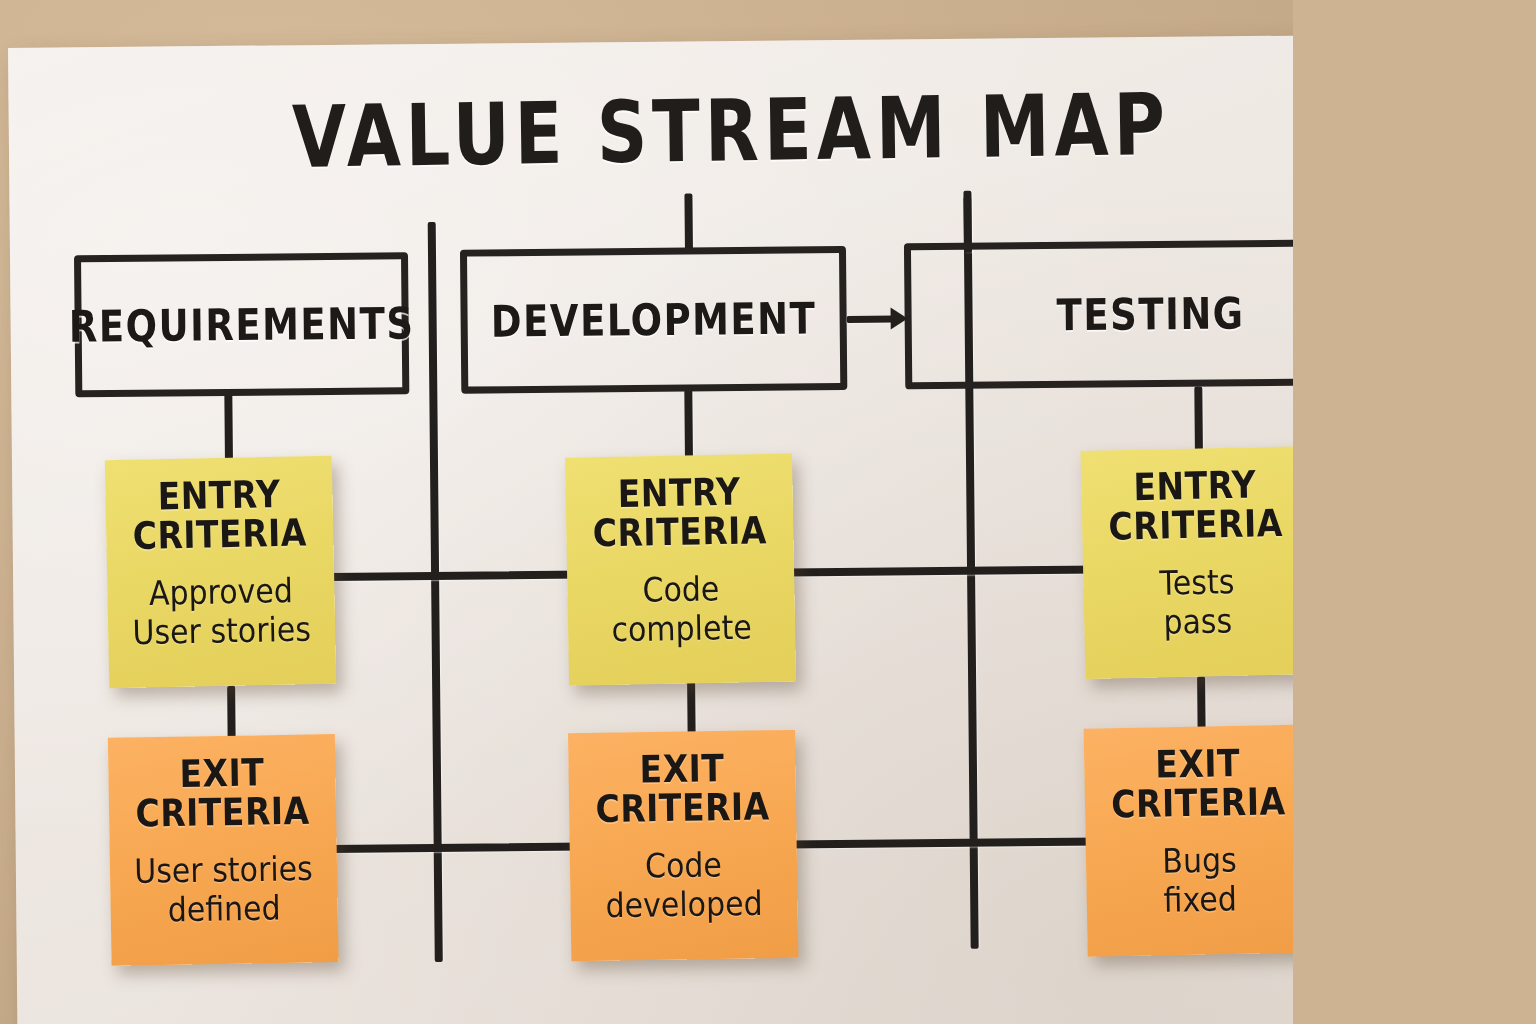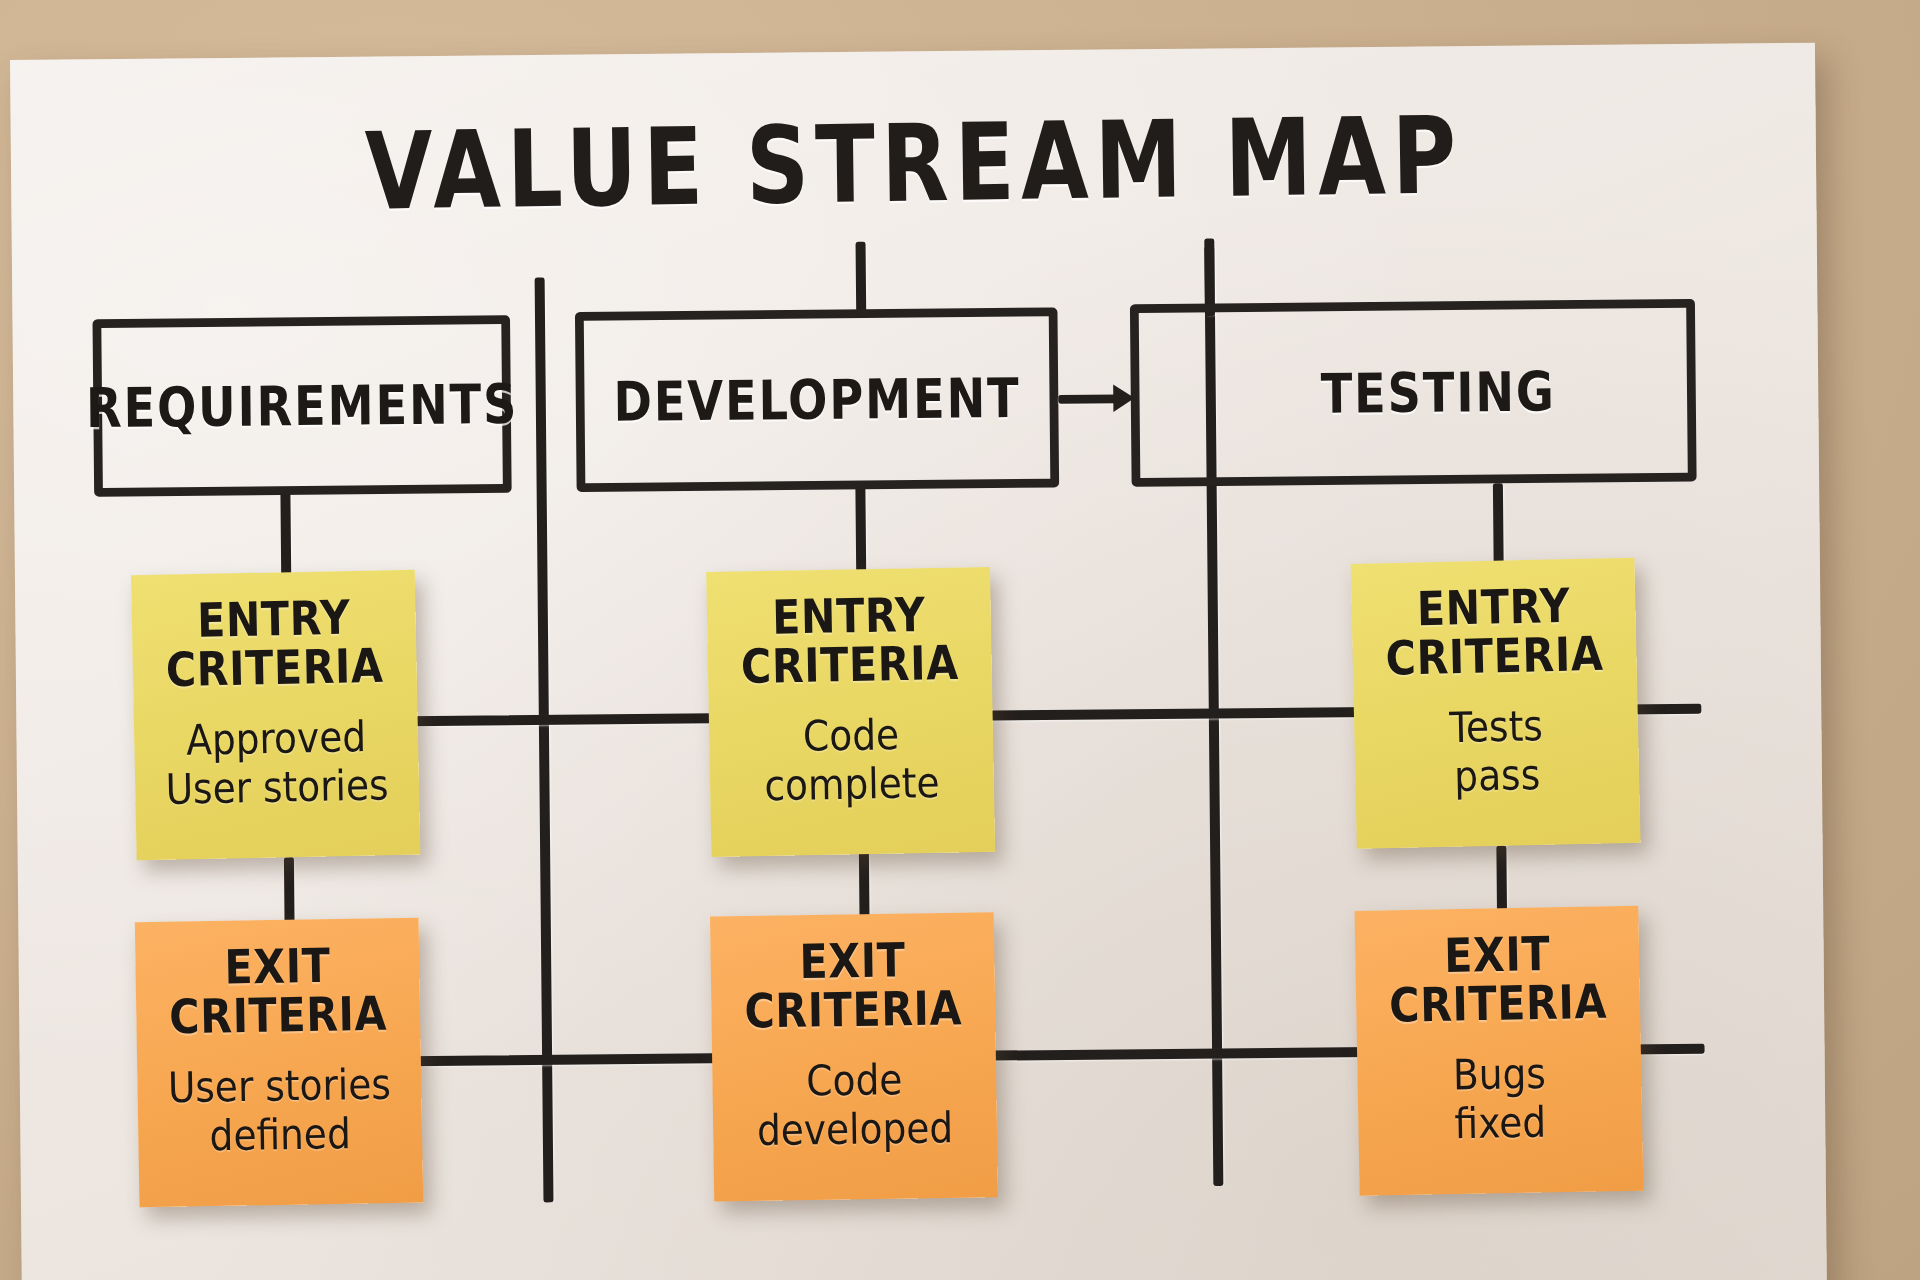--- a/index.html
+++ b/index.html
@@ -7,21 +7,21 @@
     padding: 0;
     width: 1536px;
     height: 1024px;
     overflow: hidden;
     background: #cdb392;
     font-family: "DejaVu Sans", sans-serif;
   }
 
   #stage {
     position: relative;
-    width: 1536px;
+    width: 1293px;
     height: 1024px;
     background:
       radial-gradient(ellipse at 20% 15%, #d5bb9a 0%, #c9ae8d 55%, #bda381 100%);
     overflow: hidden;
   }
 
   
   #paper {
     position: absolute;
     left: 8px;

